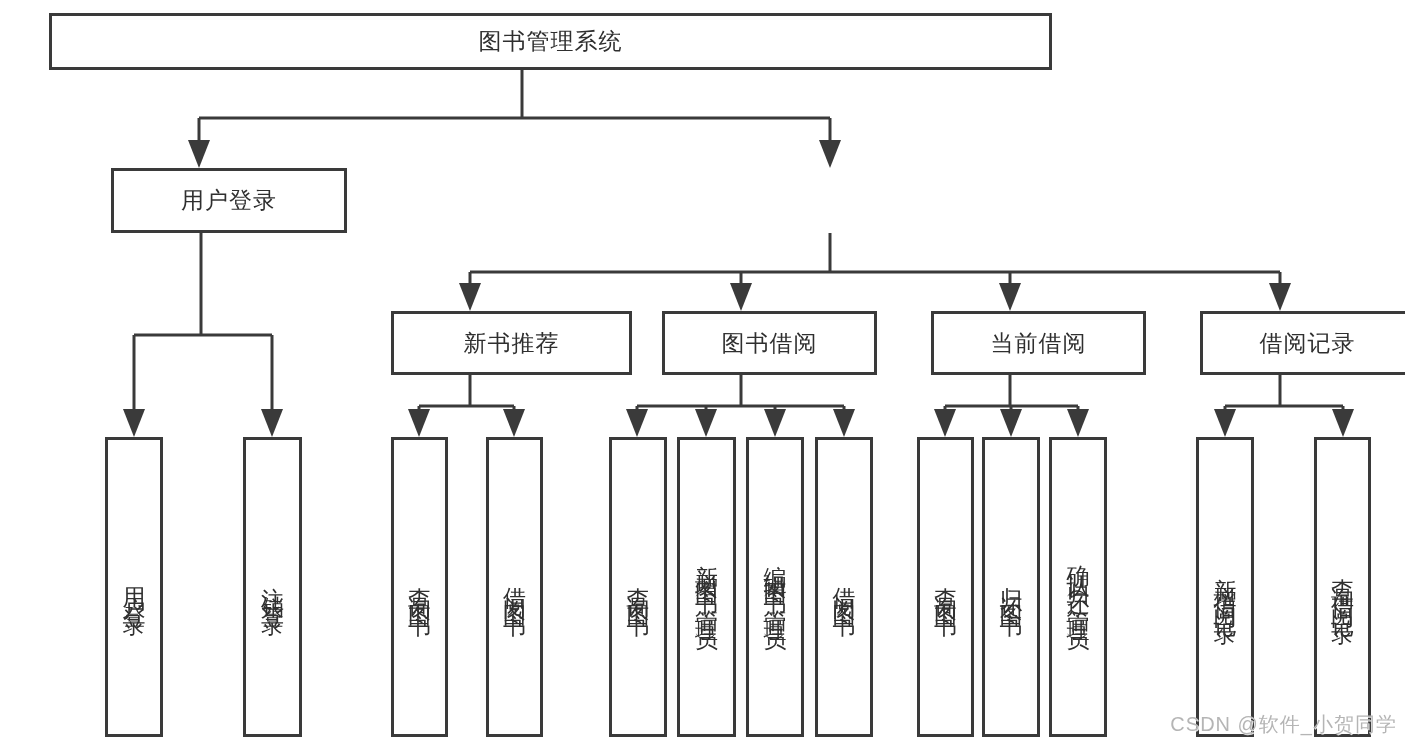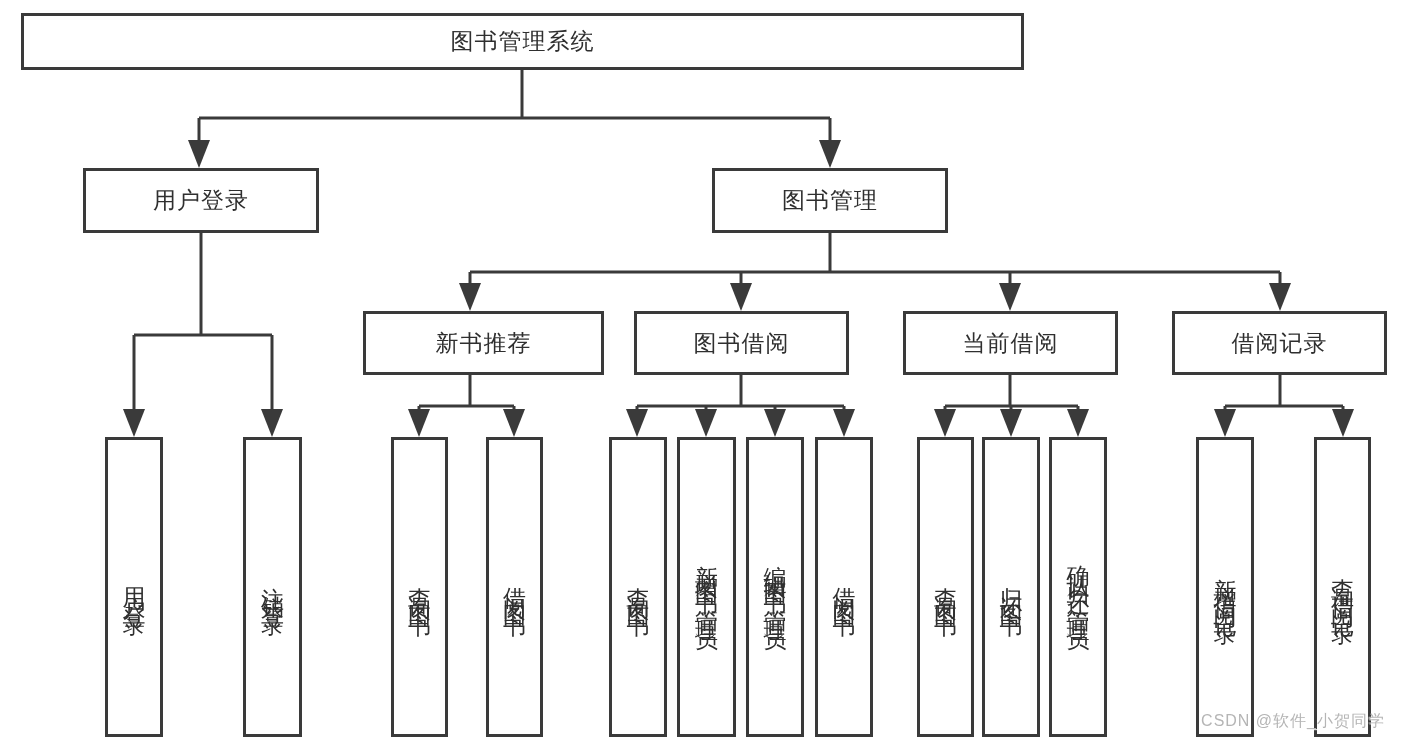--- a/index.html
+++ b/index.html
@@ -21,38 +21,39 @@
   #connectors{position:absolute;left:0;top:0;pointer-events:none;}
   .hnode{
     position:absolute;
     box-sizing:border-box;
     border:3px solid var(--border);
     background:#fff;
     display:flex;align-items:center;justify-content:center;
     font-size:23px;
     letter-spacing:1px;
     white-space:nowrap;
+    margin-left:28px;
   }
   .vnode{
     position:absolute;
     box-sizing:border-box;
     border:3px solid var(--border);
     background:#fff;
     top:437px;height:300px;
     display:flex;align-items:center;justify-content:center;
     writing-mode:vertical-rl;
     text-orientation:mixed;
     font-size:23px;
     letter-spacing:9px;
     line-height:1;
   }
   #watermark{
     position:absolute;
-    top:711px;right:20px;
-    font-size:16px;
+    top:711px;right:8px;
+    font-size:20px;
     color:var(--watermark);
     text-shadow:1px 1px 0 rgba(255,255,255,.85);
     letter-spacing:1px;
     white-space:nowrap;
   }
 </style>
 </head>
 <body>
 
 <div id="stage">
@@ -108,21 +109,20 @@
       <polygon points="934,409 956,409 945,437" fill="#3a3a3a"></polygon>
       <polygon points="1000,409 1022,409 1011,437" fill="#3a3a3a"></polygon>
       <polygon points="1067,409 1089,409 1078,437" fill="#3a3a3a"></polygon>
       <polygon points="1214,409 1236,409 1225,437" fill="#3a3a3a"></polygon>
       <polygon points="1332,409 1354,409 1343,437" fill="#3a3a3a"></polygon>
     </svg>
 
   <div class="hnode" style="left:21px;top:13px;width:1003px;height:57px">图书管理系统</div>
 
   <div class="hnode" style="left:83px;top:168px;width:236px;height:65px">用户登录</div>
-  <div class="hnode" style="left:712px;top:168px;width:236px;height:65px">图书管理</div>
 
   <div class="hnode" style="left:363px;top:311px;width:241px;height:64px">新书推荐</div>
   <div class="hnode" style="left:634px;top:311px;width:215px;height:64px">图书借阅</div>
   <div class="hnode" style="left:903px;top:311px;width:215px;height:64px">当前借阅</div>
   <div class="hnode" style="left:1172px;top:311px;width:215px;height:64px">借阅记录</div>
 
   <div class="vnode" style="left:105px;width:58px">用户登录</div>
   <div class="vnode" style="left:243px;width:59px">注销登录</div>
 
   <div class="vnode" style="left:391px;width:57px">查询图书</div>

